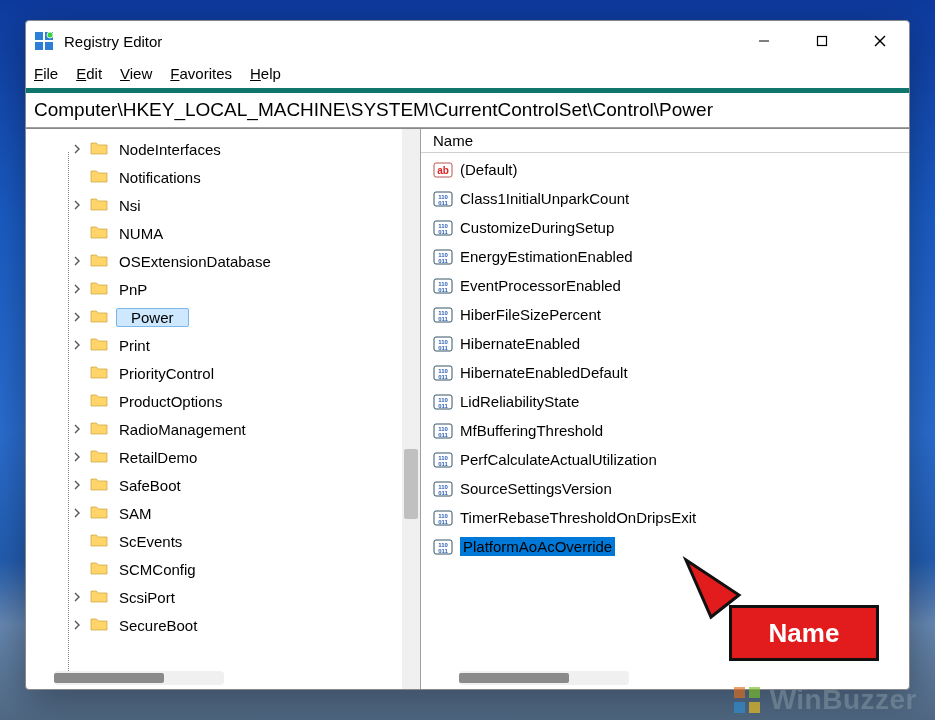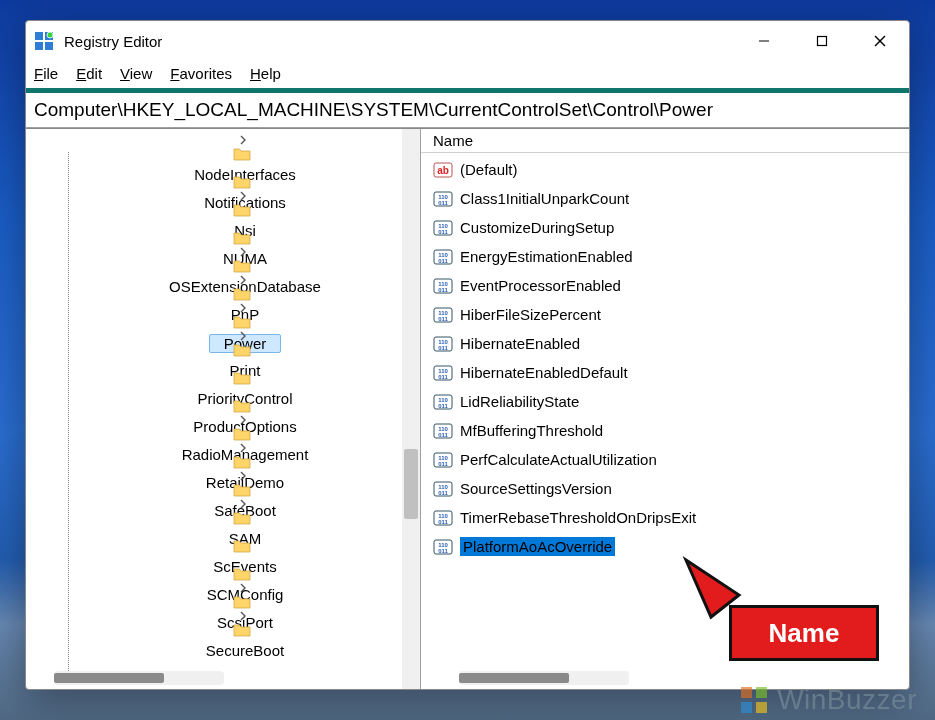--- a/index.html
+++ b/index.html
@@ -84,21 +84,20 @@
   .pane-right { flex: 1; }
   .tree {
     padding: 6px 0 6px 4px;
   }
   .tree-row {
     display: flex;
     align-items: center;
     height: 28px;
     padding-left: 40px;
     gap: 2px;
-    flex-direction: column;
   }
   .tree-row .chev {
     width: 14px; height: 14px;
     margin-right: 4px;
     display:flex; align-items:center; justify-content:center;
     color:#555;
   }
   .tree-row .chev.hidden { visibility: hidden; }
   .folder-icon {
     width: 18px; height: 14px;
@@ -177,21 +176,21 @@
     font-size:26px;
     width:150px; height:56px;
     display:flex; align-items:center; justify-content:center;
   }
   .callout svg { position:absolute; }
   .watermark {
     position:absolute;
     right: 18px;
     bottom: 4px;
     font-size: 28px;
-    font-weight: 400;
+    font-weight: 700;
     color: rgba(130,150,160,0.55);
     display:flex; align-items:center; gap:8px;
     letter-spacing:0.5px;
   }
   .watermark svg { opacity:0.65; }
 </style>
 </head>
 <body>
 
 <div class="desktop-bg"></div>

